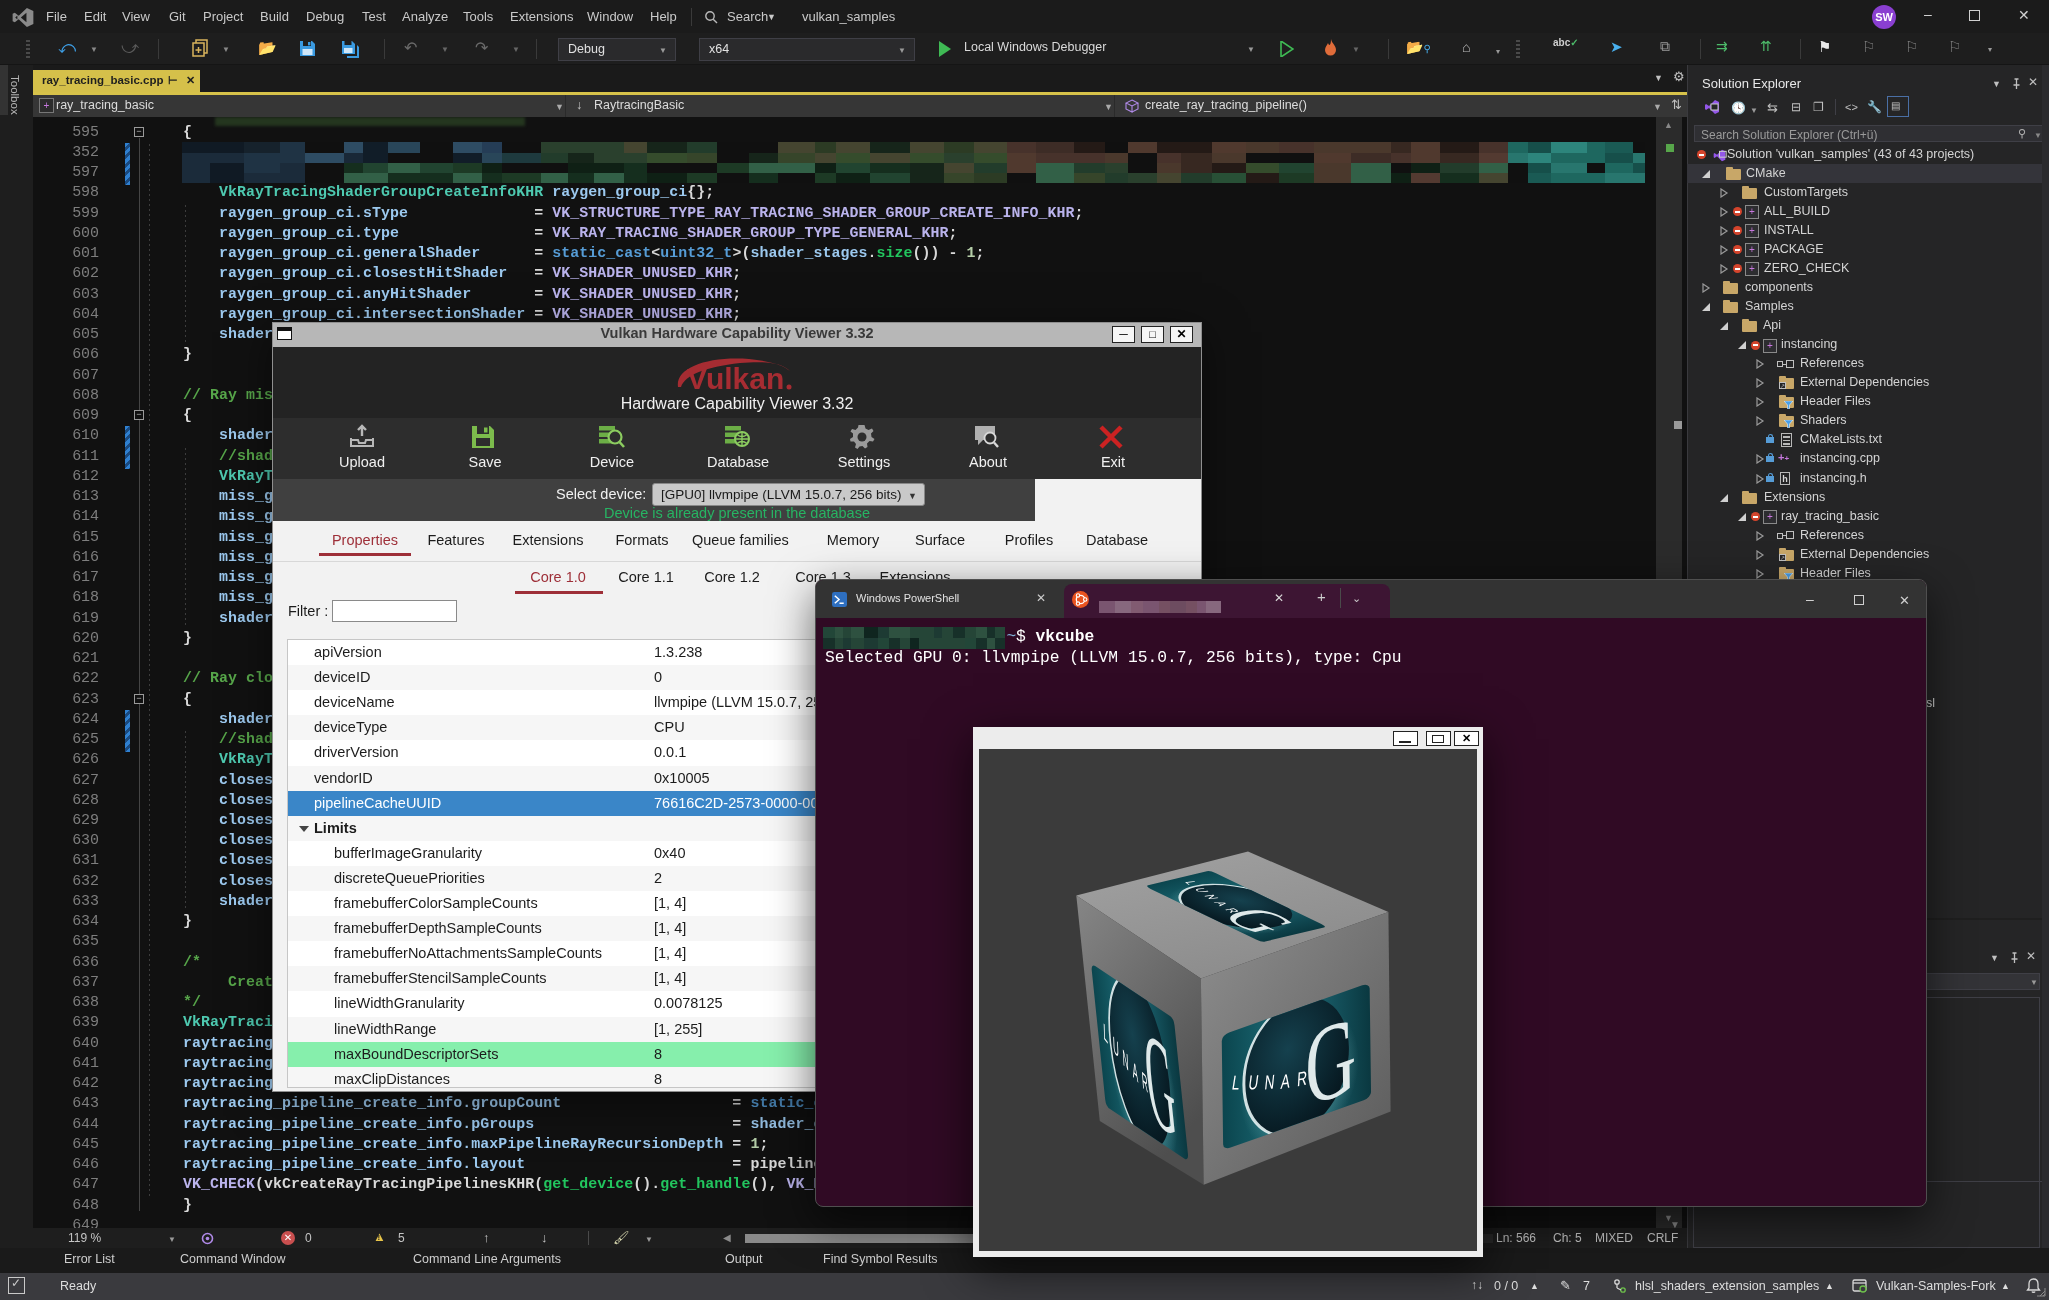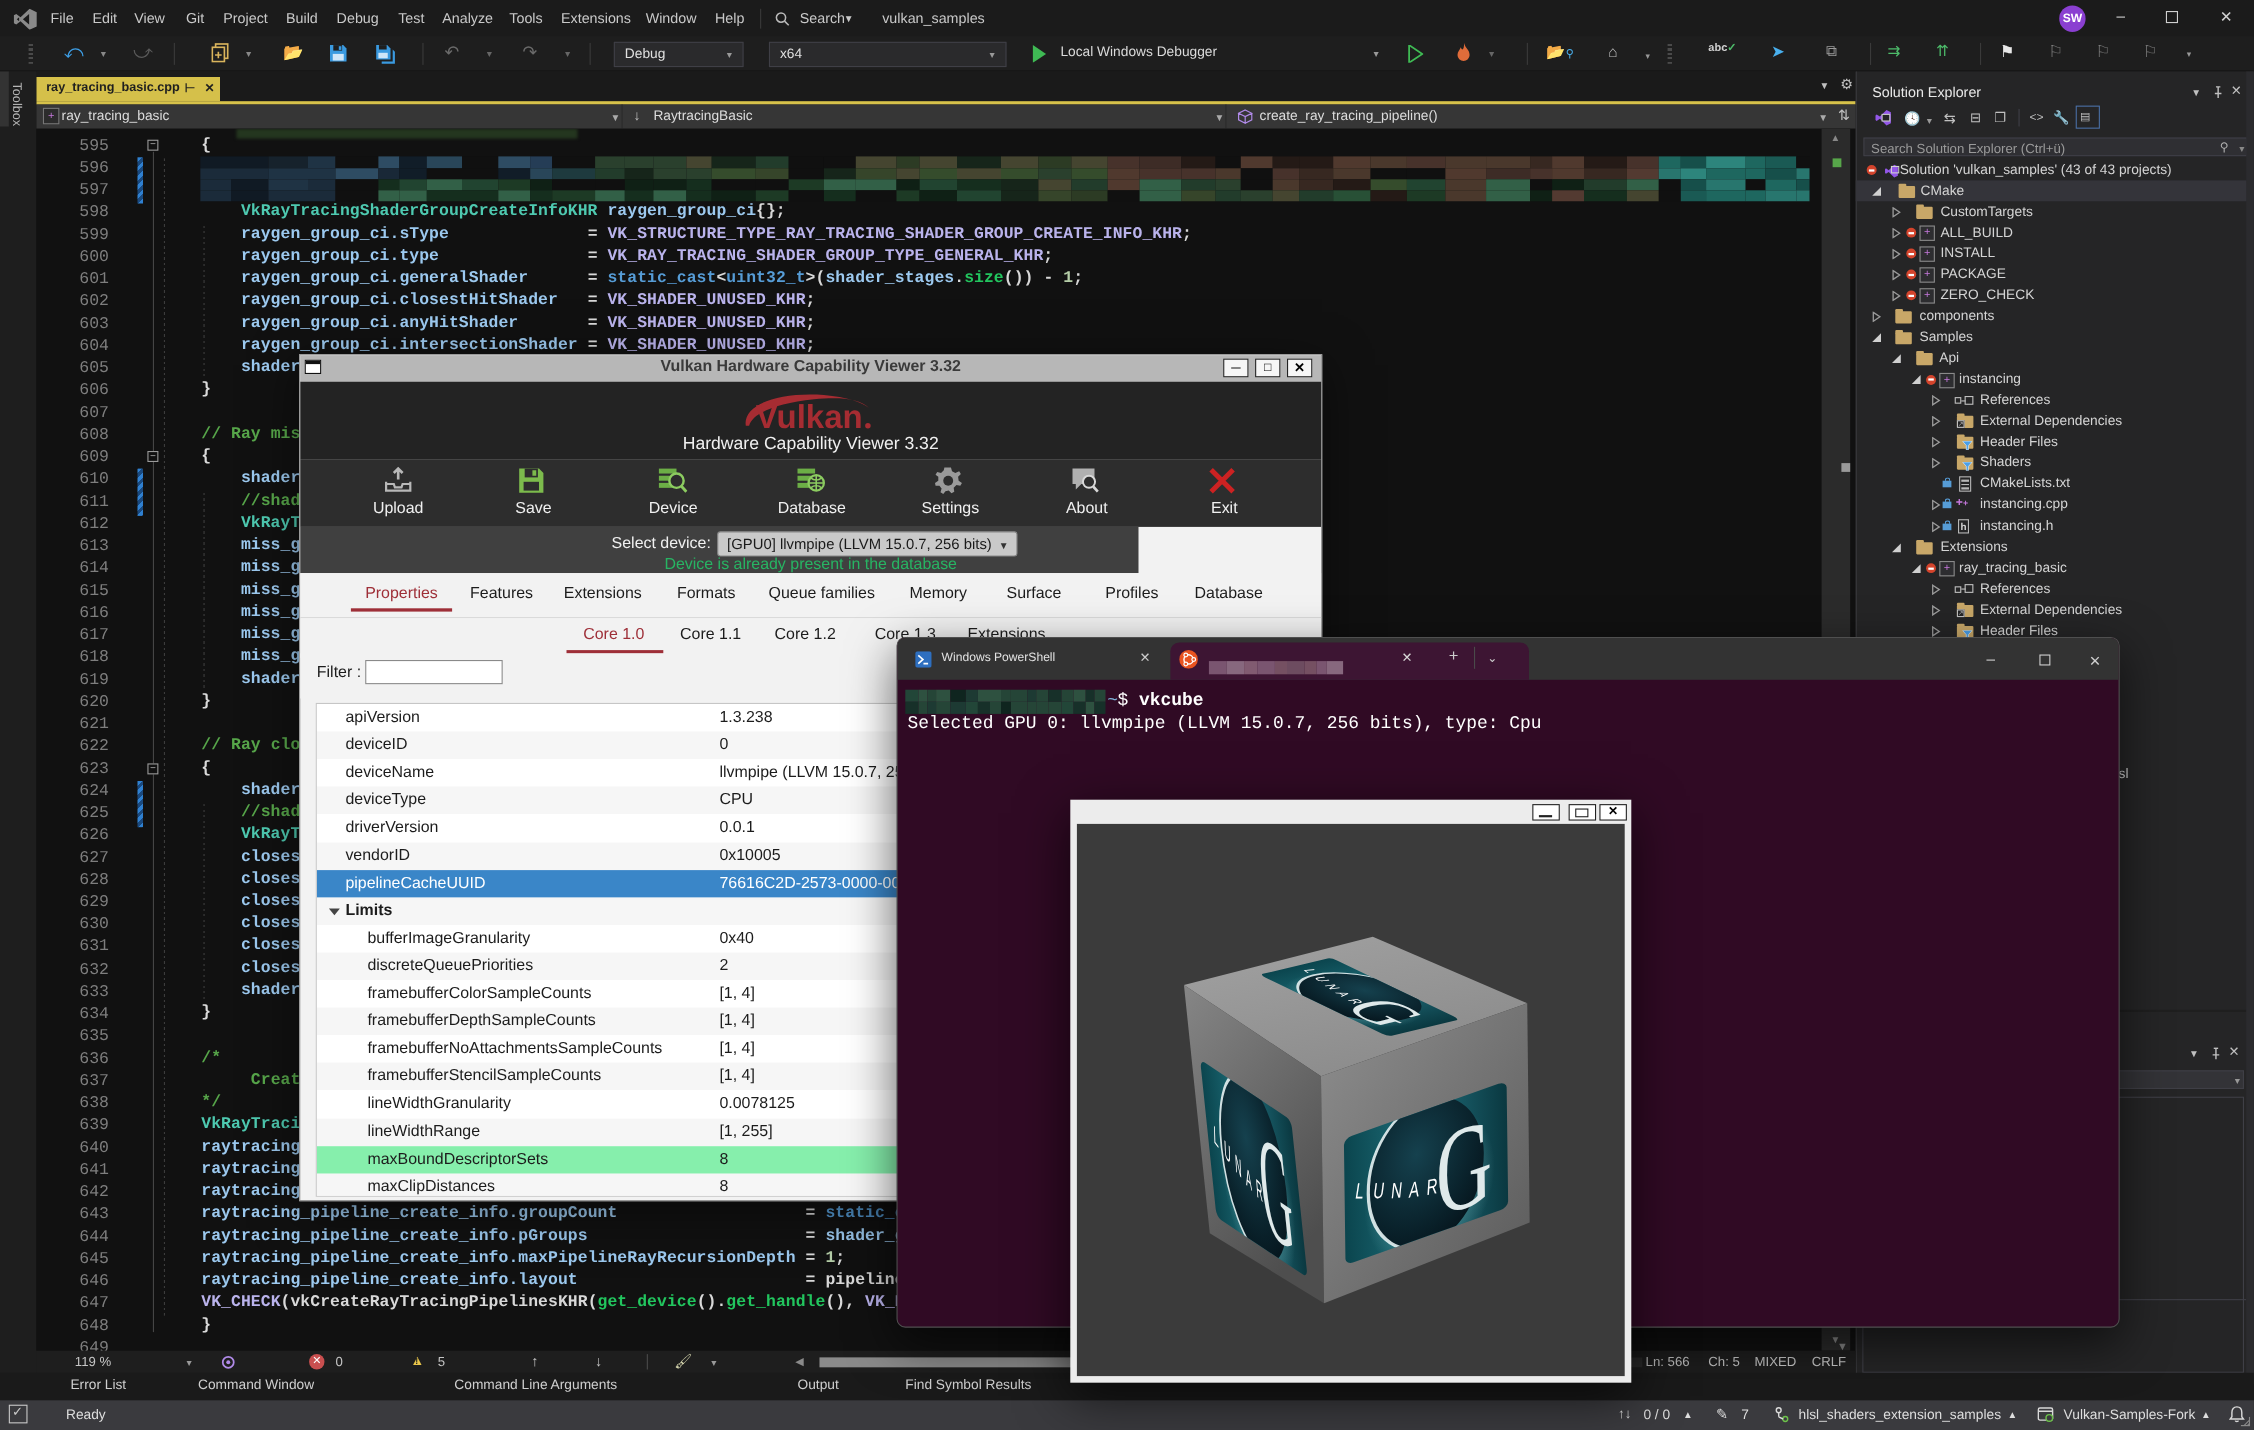--- a/index.html
+++ b/index.html
@@ -161,21 +161,21 @@
  <span class="abs" style="left:1620px;top:7px;font-size:9px;color:#aaa">▼</span>
  <span class="abs" style="left:1638px;top:2px;color:#c0c0c0;font-size:13px">⇅</span>
 </div>
 
 <div class="abs" id="toolboxstrip">
  <div class="abs" style="left:0;top:0;width:8px;height:50px;background:#333"></div>
  <div class="abs" style="left:9px;top:10px;color:#b5b5b5;font-size:11.5px;writing-mode:vertical-lr">Toolbox</div>
 </div>
 <div class="abs" id="editor">
 <div class="ln" style="top:6.7px">595</div>
-<div class="ln" style="top:26.9px">596</div>
+<div class="ln" style="top:26.9px">352</div>
 <div class="ln" style="top:47.2px">597</div>
 <div class="ln" style="top:67.4px">598</div>
 <div class="ln" style="top:87.7px">599</div>
 <div class="ln" style="top:107.9px">600</div>
 <div class="ln" style="top:128.2px">601</div>
 <div class="ln" style="top:148.4px">602</div>
 <div class="ln" style="top:168.6px">603</div>
 <div class="ln" style="top:188.9px">604</div>
 <div class="ln" style="top:209.1px">605</div>
 <div class="ln" style="top:229.4px">606</div>
@@ -843,21 +843,21 @@
           <span class="abs" style="left:8px;top:3px;font-size:13.5px;color:#1a1a1a">[GPU0] llvmpipe (LLVM 15.0.7, 256 bits)</span>
           <span class="abs" style="left:255px;top:7px;font-size:9px;color:#333">▼</span>
         </div>
         <div class="abs" style="left:0;top:26px;width:928px;text-align:center;color:#27b463;font-size:14.5px">Device is already present in the database</div>
       </div>
 <div class="abs" style="left:0;top:198px;width:928px;height:41px;background:#f2f2f2;border-bottom:1px solid #d8d8d8">
 <div class="abs" style="left:37px;top:11px;width:110px;text-align:center;font-size:14.5px;color:#9e2f38">Properties</div>
 <div class="abs" style="left:128px;top:11px;width:110px;text-align:center;font-size:14.5px;color:#1c1c1c">Features</div>
 <div class="abs" style="left:220px;top:11px;width:110px;text-align:center;font-size:14.5px;color:#1c1c1c">Extensions</div>
 <div class="abs" style="left:314px;top:11px;width:110px;text-align:center;font-size:14.5px;color:#1c1c1c">Formats</div>
-<div class="abs" style="left:419px;top:11px;width:110px;text-align:center;font-size:14.5px;color:#1c1c1c">Queue families</div>
+<div class="abs" style="left:419px;top:11px;width:110px;font-size:14.5px;color:#1c1c1c">Queue families</div>
 <div class="abs" style="left:525px;top:11px;width:110px;text-align:center;font-size:14.5px;color:#1c1c1c">Memory</div>
 <div class="abs" style="left:612px;top:11px;width:110px;text-align:center;font-size:14.5px;color:#1c1c1c">Surface</div>
 <div class="abs" style="left:701px;top:11px;width:110px;text-align:center;font-size:14.5px;color:#1c1c1c">Profiles</div>
 <div class="abs" style="left:789px;top:11px;width:110px;text-align:center;font-size:14.5px;color:#1c1c1c">Database</div>
 <div class="abs" style="left:46px;top:32px;width:92px;height:3px;background:#9e2f38"></div>
 </div>
 <div class="abs" style="left:0;top:239px;width:928px;height:36px;background:#f2f2f2">
 <div class="abs" style="left:230px;top:7px;width:110px;text-align:center;font-size:14.5px;color:#9e2f38">Core 1.0</div>
 <div class="abs" style="left:318px;top:7px;width:110px;text-align:center;font-size:14.5px;color:#1c1c1c">Core 1.1</div>
 <div class="abs" style="left:404px;top:7px;width:110px;text-align:center;font-size:14.5px;color:#1c1c1c">Core 1.2</div>

